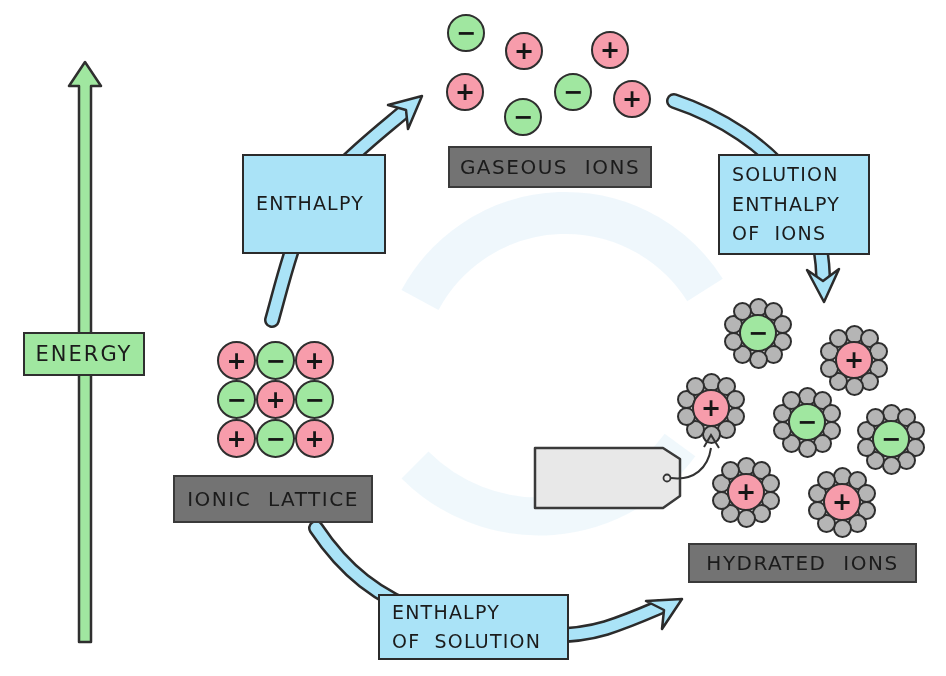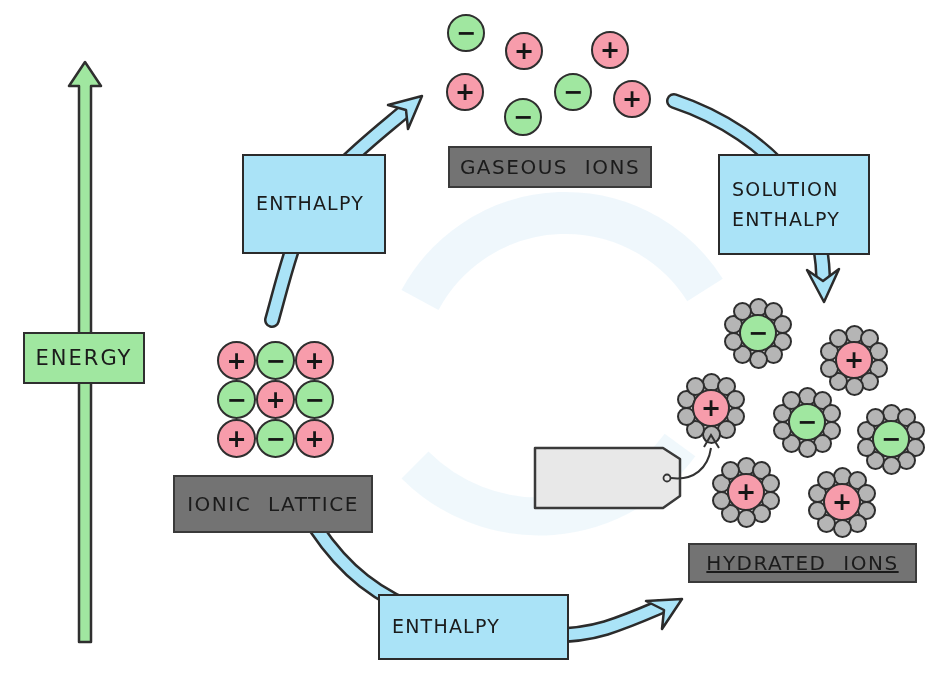--- a/index.html
+++ b/index.html
@@ -192,46 +192,48 @@
           <div class="water" style="left: 11.2176px; top: 47.5344px;"></div>
           <div class="water" style="left: 1.77253px; top: 34.5344px;"></div>
           <div class="water" style="left: 1.77253px; top: 18.4656px;"></div>
           <div class="water" style="left: 11.2176px; top: 5.46556px;"></div>
           <div class="ion plus">+</div>
         </div>
       </div>
   </div>
 
   <div class="layer boxes">
-    <div class="box-green" style="left:23px; top:332px; width:122px; height:52px;">
+    <div class="box-green" style="left:23px; top:332px; width:122px; height:44px;">
       <span>ENERGY</span>
     </div>
 
     <div class="box-blue" style="left:242px; top:154px; width:144px; height:100px;">
       <div>ENTHALPY</div>
     </div>
 
     <div class="box-blue" style="left:718px; top:154px; width:152px; height:101px;">
       <div>SOLUTION</div>
       <div>ENTHALPY</div>
+      <div>OF IONS</div>
     </div>
 
     <div class="box-blue" style="left:378px; top:594px; width:191px; height:66px;">
       <div>ENTHALPY</div>
+      <div>OF SOLUTION</div>
     </div>
 
     <div class="box-gray" style="left:448px; top:146px; width:204px; height:42px;">
       <span>GASEOUS IONS</span>
     </div>
 
-    <div class="box-gray" style="left:173px; top:475px; width:200px; height:58px;">
+    <div class="box-gray" style="left:173px; top:475px; width:200px; height:48px;">
       <span>IONIC LATTICE</span>
     </div>
 
-    <div class="box-gray" style="left:688px; top:543px; width:229px; height:40px;text-decoration:underline;">
+    <div class="box-gray" style="left:688px; top:543px; width:229px; height:40px;">
       <span>HYDRATED IONS</span>
     </div>
   </div>
 
   <svg class="layer svg-top" viewBox="0 0 946 676">
     <polygon points="535,448 663,448 680,459 680,496 663,508 535,508" fill="#e8e8e8" stroke="#3a3a3a" stroke-width="2.5" stroke-linejoin="round"></polygon>
     <circle cx="667" cy="478" r="3.5" fill="#e8e8e8" stroke="#333333" stroke-width="1.8"></circle>
     <path d="M 671 478 C 694 481 708 468 711 448" fill="none" stroke="#333333" stroke-width="2"></path>
     <polyline points="704,447 711,435 719,448" fill="none" stroke="#333333" stroke-width="2"></polyline>
   </svg>

